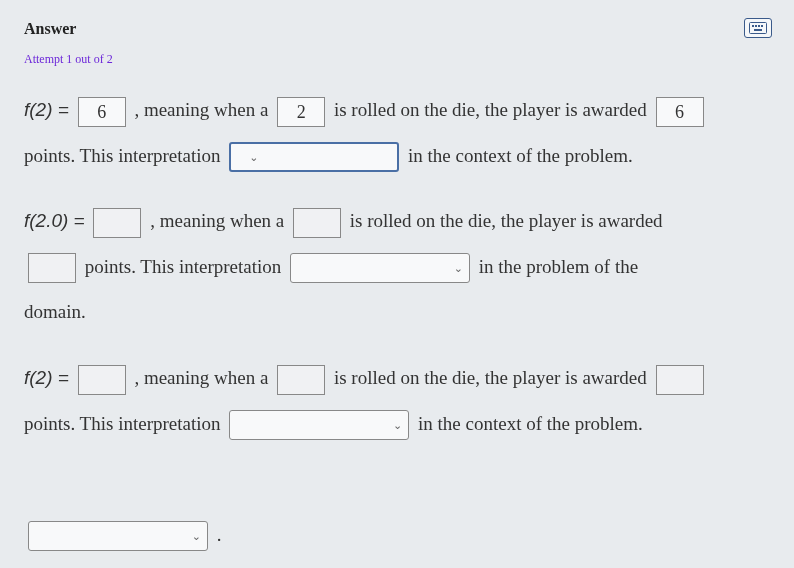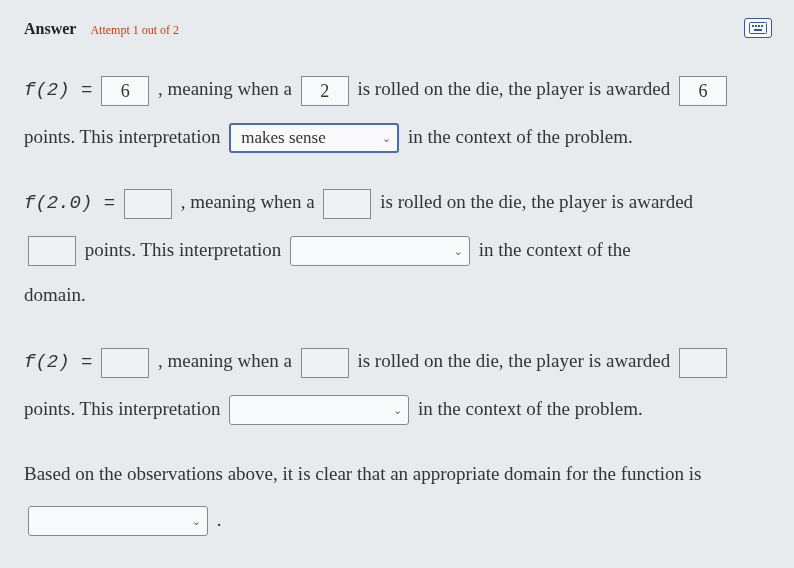--- a/index.html
+++ b/index.html
@@ -11,32 +11,33 @@
       font-family: Georgia, 'Times New Roman', serif;
       background: #e8ebee;
       width: 794px;
       height: 568px;
       padding: 20px 24px;
       color: #333;
       position: relative;
     }
     .header {
       display: flex;
-      align-items: flex-end;
+      align-items: flex-start;
       gap: 14px;
-      margin-bottom: 28px;
+      margin-bottom: 20px;
+      flex-direction: column;
     }
     .header-answer {
       font-weight: bold;
       font-size: 16px;
       color: #222;
     }
     .header-attempt {
       font-size: 12px;
-      color: #c2410c;
+      color: #6d28d9;
     }
     .keyboard-btn {
       position: absolute;
       top: 18px;
       right: 22px;
       width: 28px;
       height: 20px;
       border: 1.5px solid #3a5a8a;
       border-radius: 3px;
       display: flex;
@@ -52,21 +53,21 @@
     .content {
       font-size: 19px;
       line-height: 2.4;
       color: #333;
     }
     .problem-block {
       margin-bottom: 20px;
     }
     .math {
       font-style: italic;
-      font-family: Liberation Mono, monospace;
+      font-family: Liberation Sans, sans-serif;
     }
     .input-box {
       display: inline-block;
       width: 48px;
       height: 30px;
       border: 1.5px solid #888;
       background: #f8f9fa;
       text-align: center;
       font-size: 18px;
       line-height: 28px;
@@ -132,40 +133,39 @@
   <div class="problem-block">
     <span class="math">f(2) =</span>
     <span class="input-box">6</span>
     <span>, meaning when a</span>
     <span class="input-box">2</span>
     <span>is rolled on the die, the player is awarded</span>
     <span class="input-box">6</span>
     <br>
     <span>points. This interpretation</span>
     <span class="select-box highlighted">
-      <span>makes sense</span>
       <span class="chevron">⌄</span>
     </span>
     <span>in the context of the problem.</span>
   </div>
 
   <div class="problem-block">
     <span class="math">f(2.0) =</span>
     <span class="input-box empty"></span>
     <span>, meaning when a</span>
     <span class="input-box empty"></span>
     <span>is rolled on the die, the player is awarded</span>
     <br>
     <span class="input-box empty"></span>
     <span>points. This interpretation</span>
     <span class="select-box small">
       <span></span>
       <span class="chevron">⌄</span>
     </span>
-    <span>in the context of the</span>
+    <span>in the problem of the</span>
     <br>
     <span>domain.</span>
   </div>
 
   <div class="problem-block">
     <span class="math">f(2) =</span>
     <span class="input-box empty"></span>
     <span>, meaning when a</span>
     <span class="input-box empty"></span>
     <span>is rolled on the die, the player is awarded</span>
@@ -173,21 +173,20 @@
     <br>
     <span>points. This interpretation</span>
     <span class="select-box small">
       <span></span>
       <span class="chevron">⌄</span>
     </span>
     <span>in the context of the problem.</span>
   </div>
 
   <div class="final-line">
-    <span>Based on the observations above, it is clear that an appropriate domain for the function is</span>
     <br>
     <span class="select-box small">
       <span></span>
       <span class="chevron">⌄</span>
     </span>
     <span>.</span>
   </div>
 
 </div>
 

